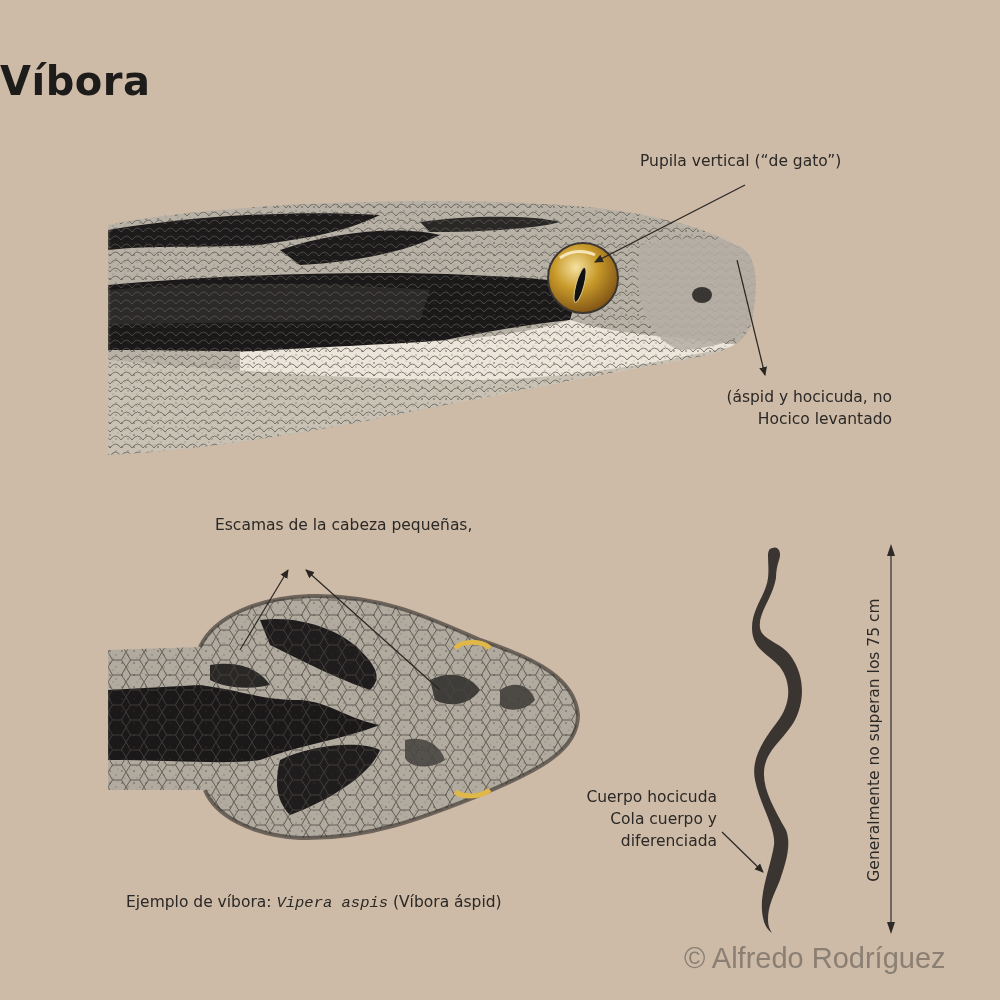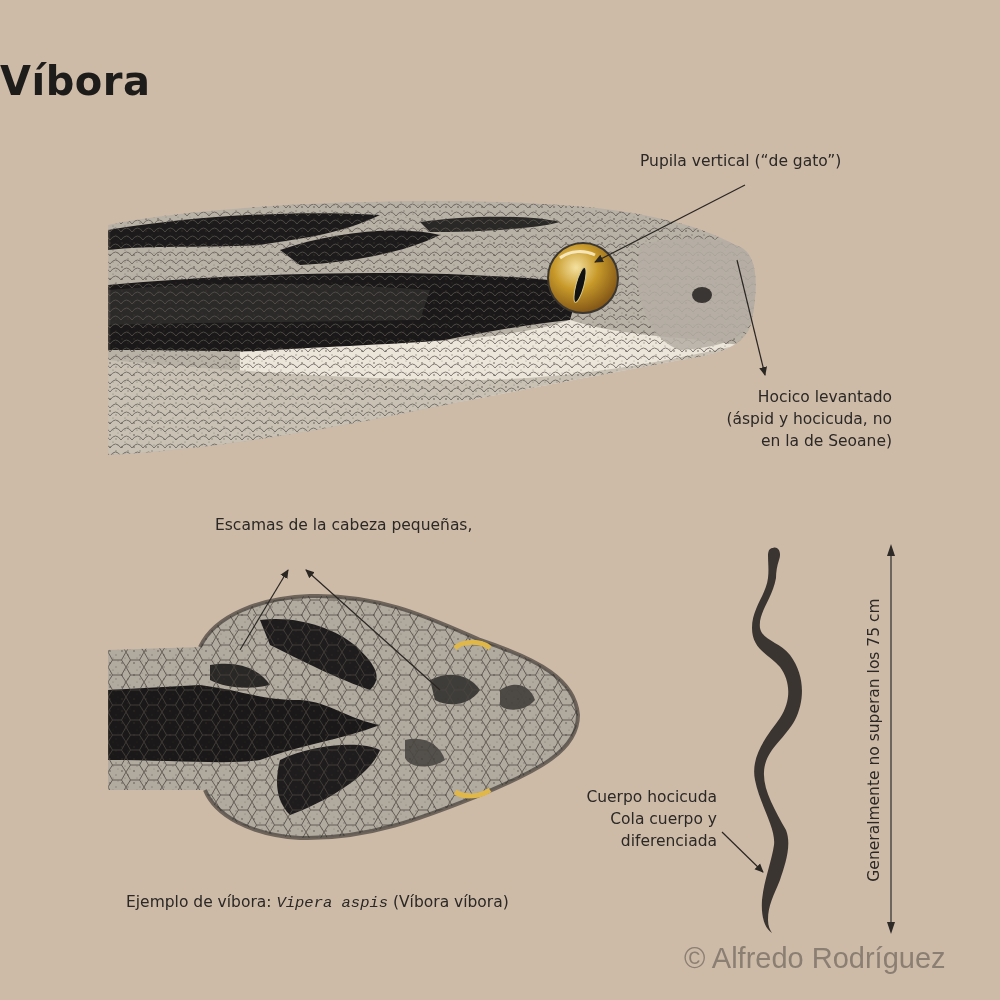--- a/index.html
+++ b/index.html
@@ -115,32 +115,31 @@
   </g>
 
   <line x1="891" y1="548" x2="891" y2="930" stroke="#6d665e" stroke-width="2"></line>
   <path d="M887 556 L891 544 L895 556 Z" fill="#2e2a27"></path>
   <path d="M887 922 L891 934 L895 922 Z" fill="#2e2a27"></path>
 </svg>
 
 <div class="abs label" style="left:628px; top:150px;margin-left:12px;">Pupila vertical (“de gato”)</div>
 
 <div class="abs label right" style="left:680px; top:386px; width:212px;">
+  <div>(áspid y hocicuda, no</div>
   <div>Hocico levantado</div>
-  <div>(áspid y hocicuda, no</div>
-  <div>en la de Seoane)</div>
 </div>
 
 <div class="abs label" style="left:215px; top:514px;text-align:right;">
   <div>Escamas de la cabeza pequeñas,</div>
 </div>
 
 <div class="abs label right" style="left:560px; top:786px; width:157px;">
   <div>Cuerpo hocicuda</div>
   <div>Cola cuerpo y</div>
   <div>diferenciada</div>
 </div>
 
 <div class="abs vlabel">Generalmente no superan los 75 cm</div>
 
-<div class="abs label caption" style="left:126px; top:891px;"><span>Ejemplo de víbora: </span><i>Vipera aspis</i><span> (Víbora víbora)</span></div>
+<div class="abs label caption" style="left:126px; top:891px;"><span>Ejemplo de víbora: </span><i>Vipera aspis</i><span> (Víbora áspid)</span></div>
 
 <div class="abs credit">© Alfredo Rodríguez</div>
 
 </body></html>

